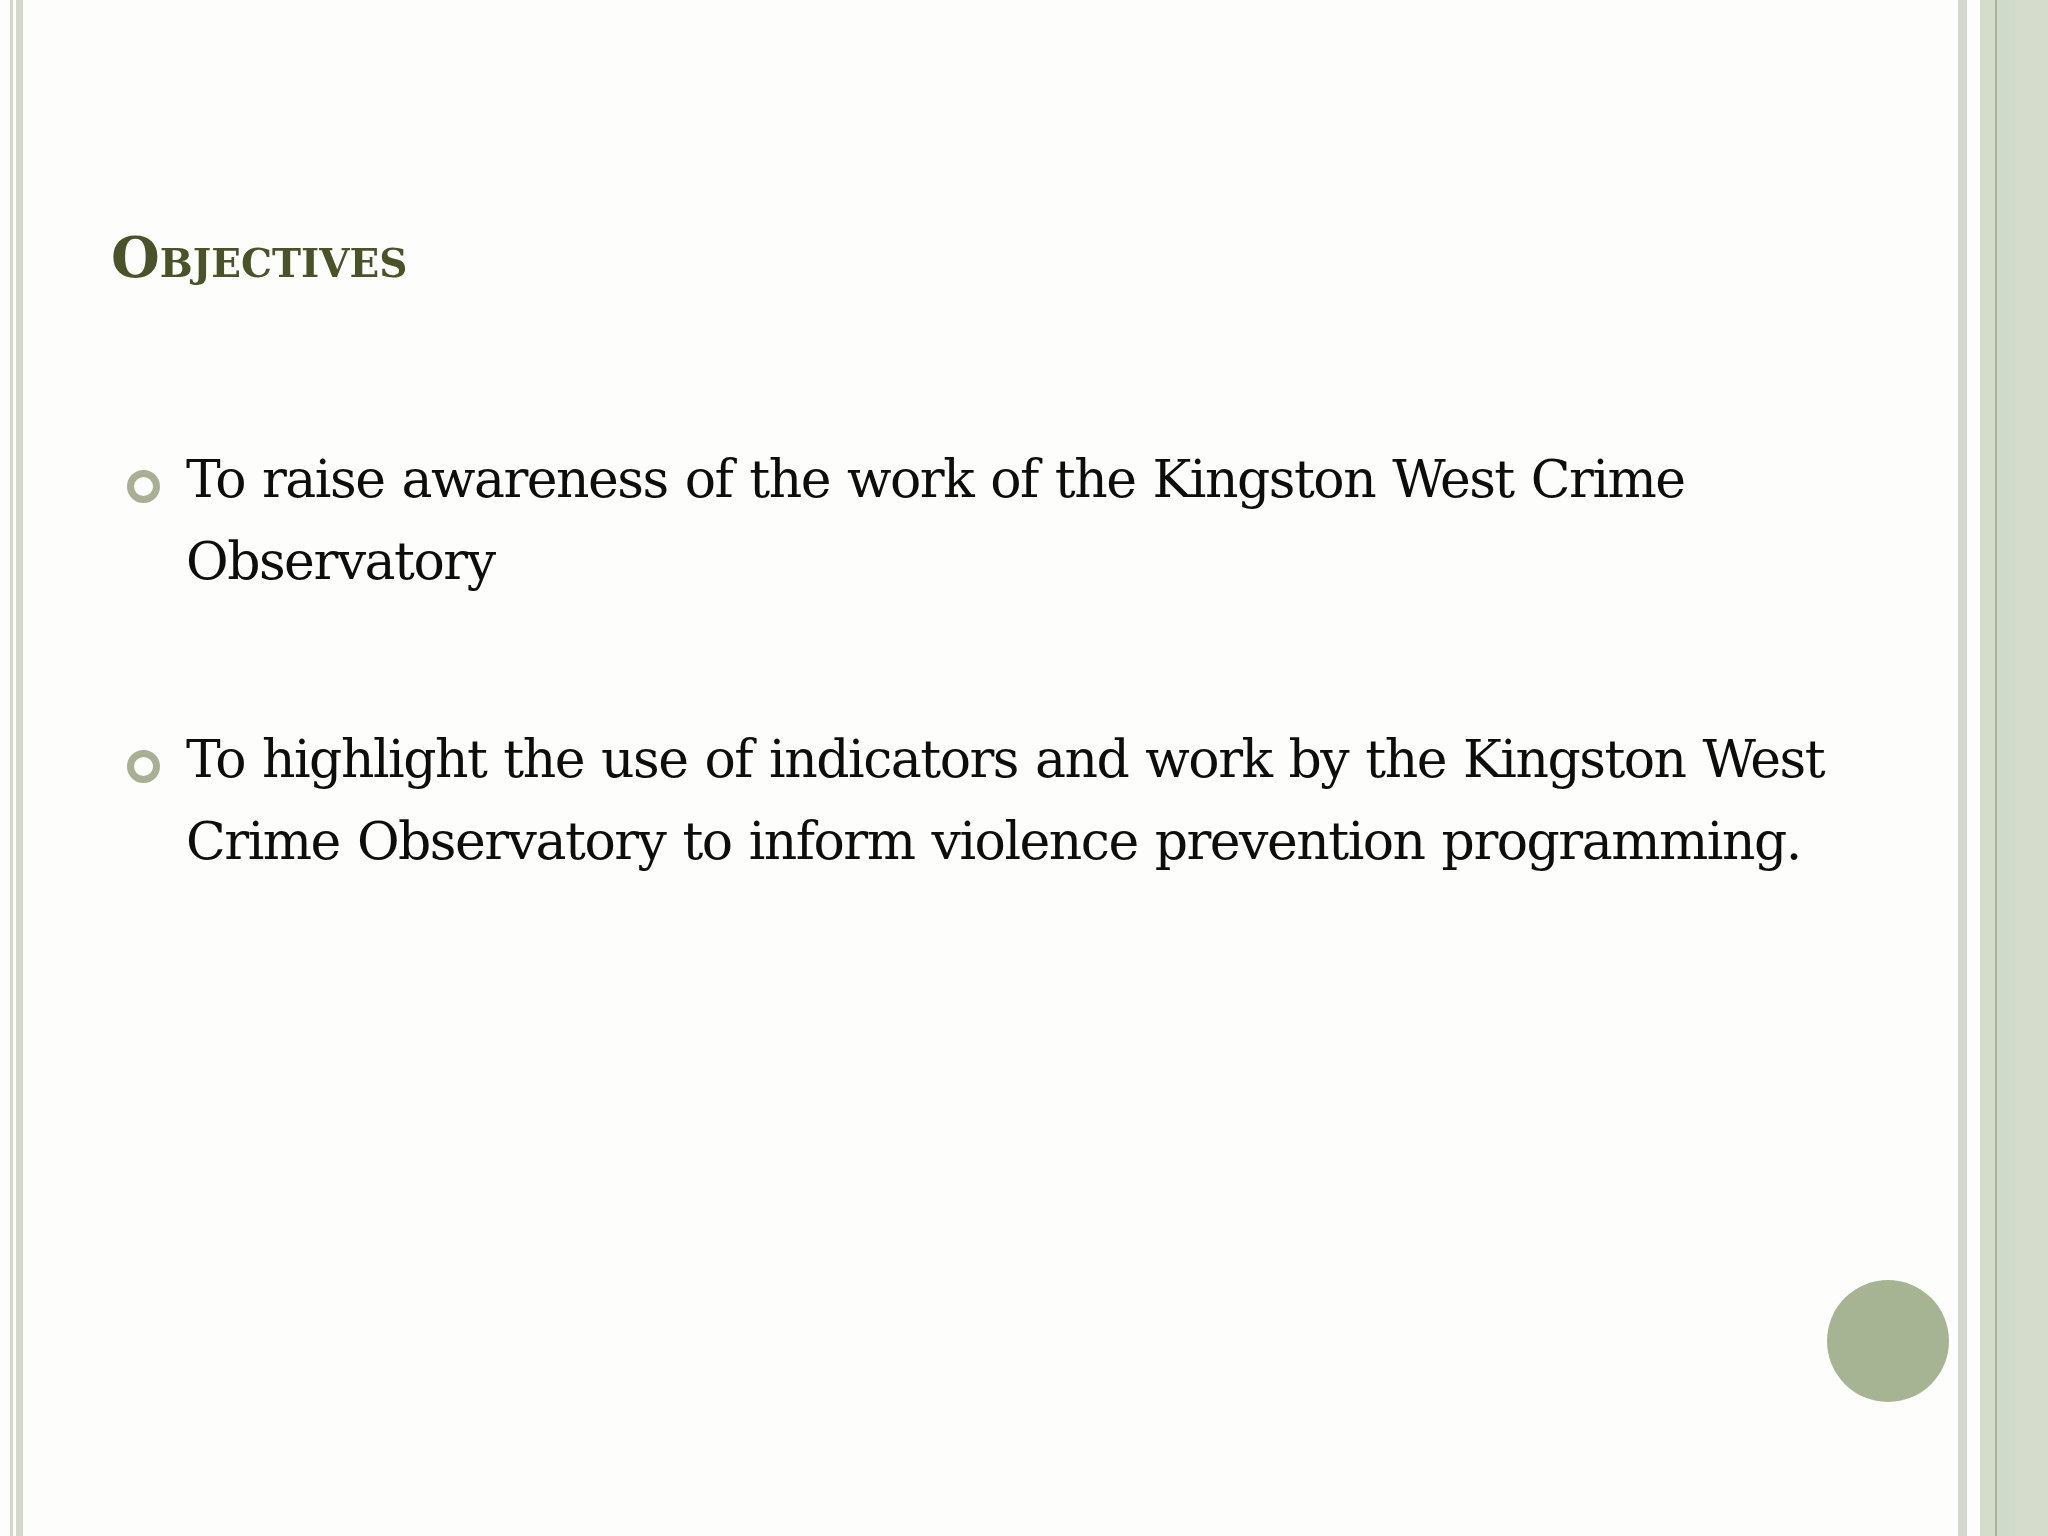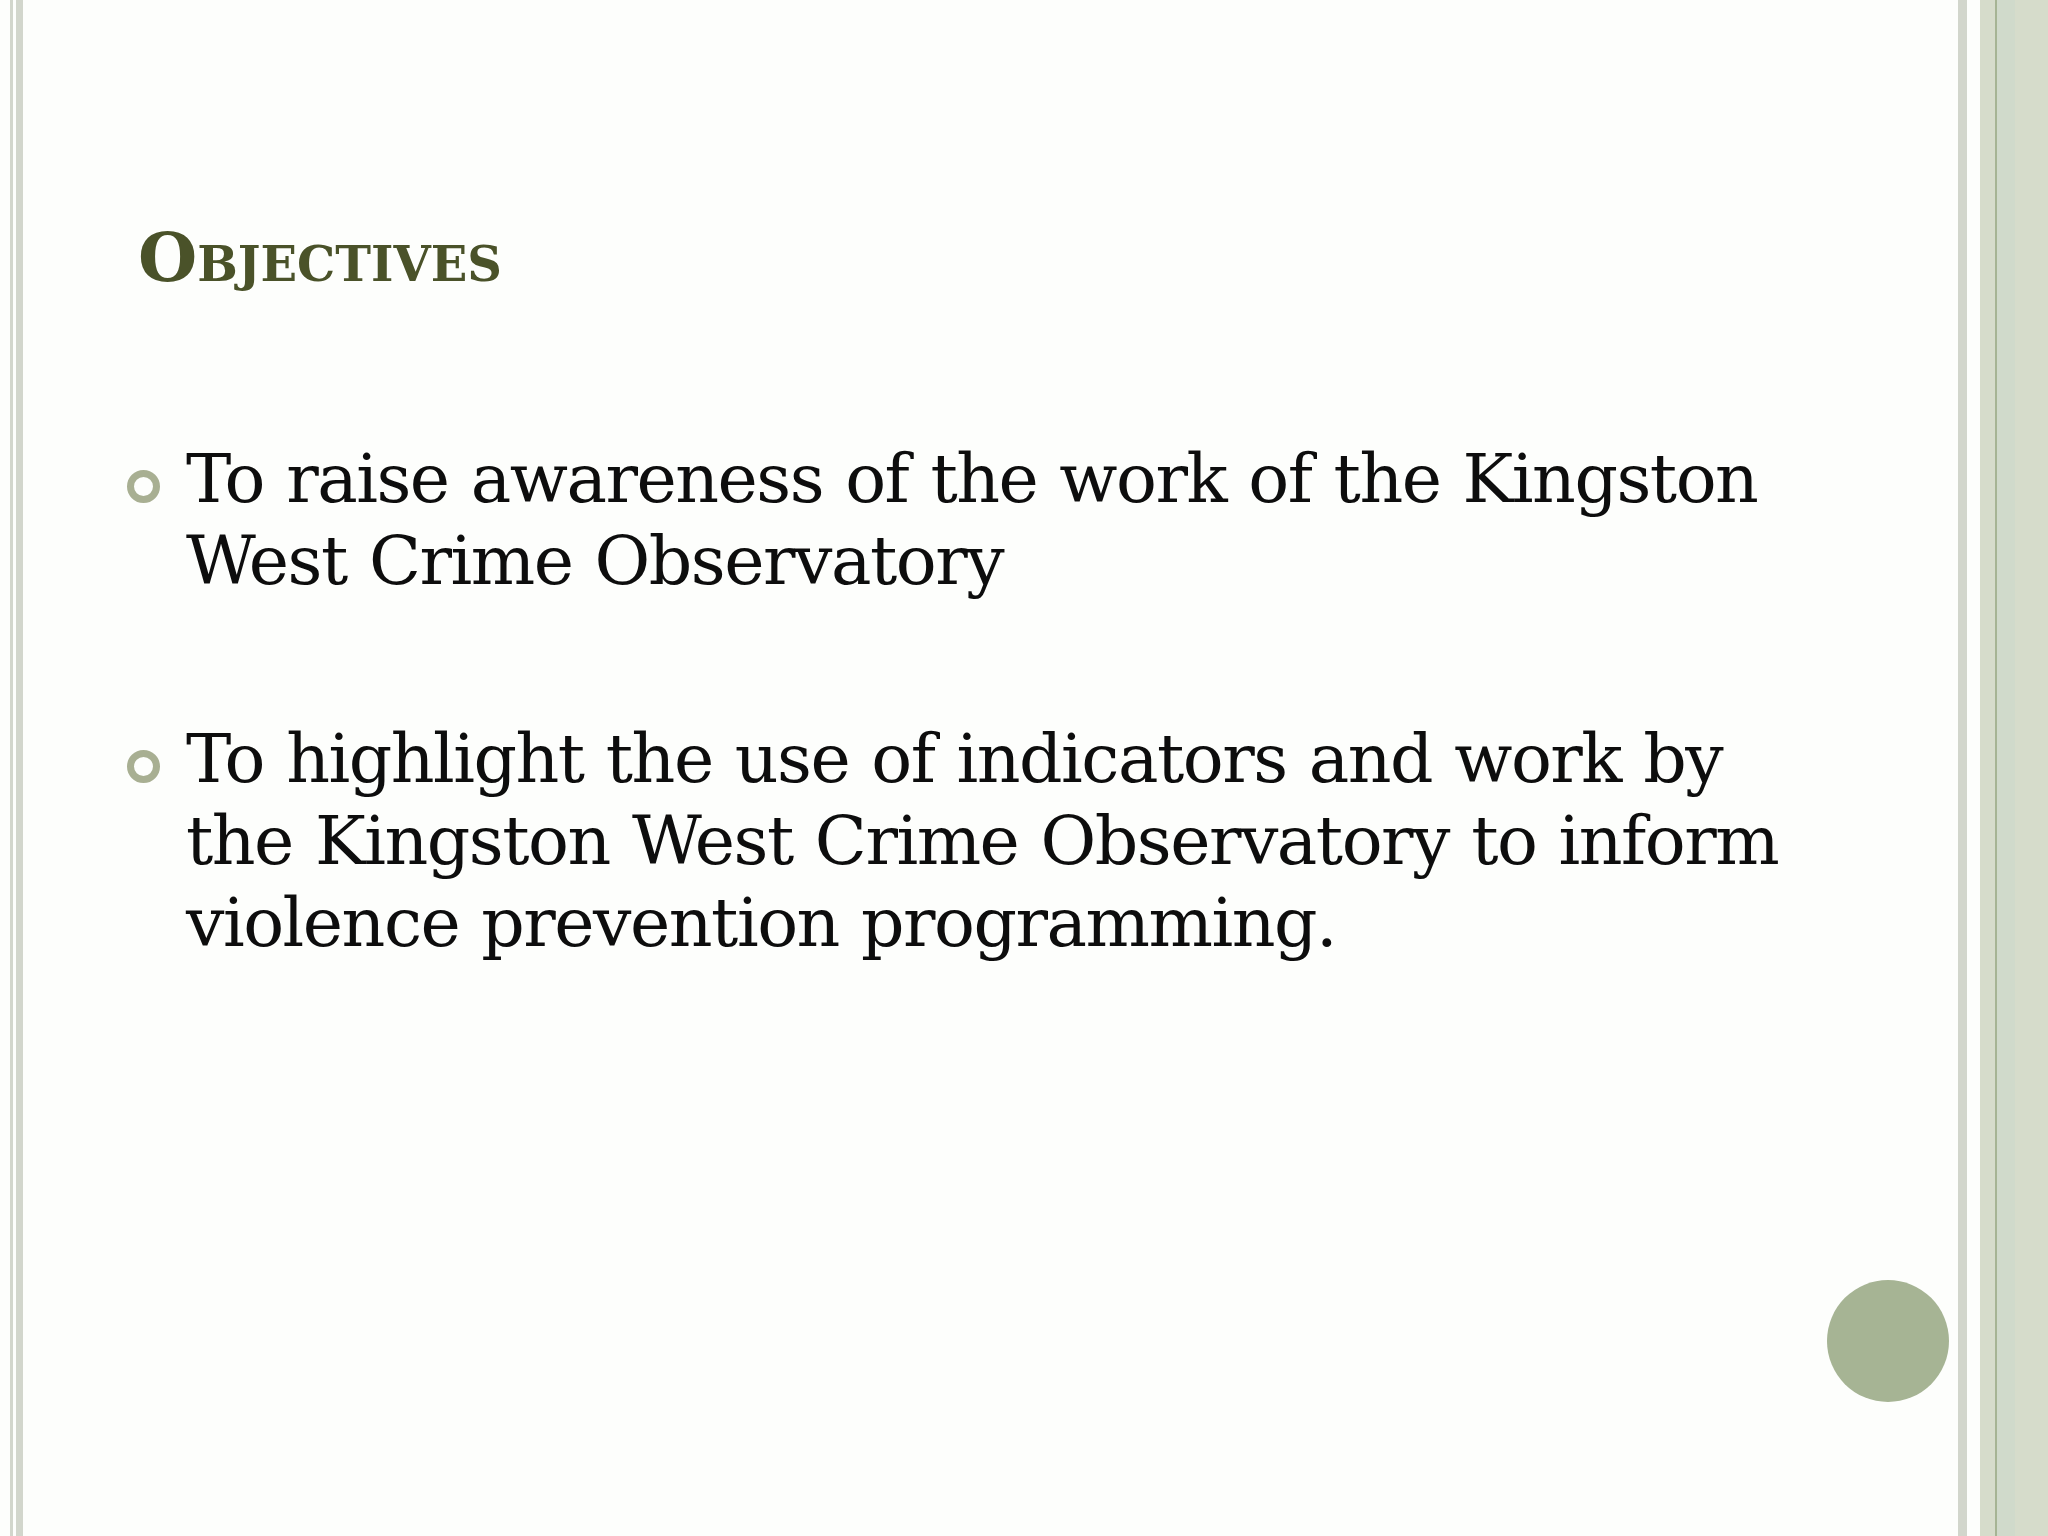--- a/index.html
+++ b/index.html
@@ -1,22 +1,22 @@
 <!DOCTYPE html>
 <html><head>
 <meta charset="utf-8">
 <style>
   html, body { margin: 0; padding: 0; }
   body { width: 2048px; height: 1536px; position: relative; overflow: hidden; background: #fdfefc; font-family: "Liberation Serif", "DejaVu Serif", serif; }
   .stripe { position: absolute; top: 0; height: 1536px; }
-  .title { position: absolute; left: 138px; top: 212px; margin: 0; font-family: "DejaVu Serif", "Liberation Serif", serif; font-weight: bold; color: #4a5229; font-size: 68px; line-height: 90px; font-variant: small-caps; letter-spacing: 0px; white-space: nowrap; }
+  .title { position: absolute; left: 111px; top: 212px; margin: 0; font-family: "DejaVu Serif", "Liberation Serif", serif; font-weight: bold; color: #4a5229; font-size: 56px; line-height: 90px; font-variant: small-caps; letter-spacing: 0px; white-space: nowrap; }
   .bullets { position: absolute; left: 0; top: 0; margin: 0; padding: 0; list-style: none; }
   .bullet { position: absolute; left: 127px; width: 1700px; }
   .ring { position: absolute; left: 0; width: 19px; height: 19px; border: 7px solid #a8af92; border-radius: 50%; background: transparent; }
-  .btext { position: absolute; left: 59px; top: 0; width: 1640px; font-size: 68px; line-height: 82px; color: #0d0d0d; font-family: "DejaVu Serif", "Liberation Serif", serif; letter-spacing: -1.5px; word-spacing: 2px; }
+  .btext { position: absolute; left: 59px; top: 0; width: 1640px; font-size: 52px; line-height: 82px; color: #0d0d0d; font-family: "DejaVu Serif", "Liberation Serif", serif; letter-spacing: -1.5px; word-spacing: 2px; }
   .circle { position: absolute; left: 1827px; top: 1280px; width: 122px; height: 122px; border-radius: 50%; background: #a6b494; }
 </style>
 </head>
 <body>
 
 <div class="stripe" style="left:10px;width:3px;background:#d2d6cc;"></div>
 <div class="stripe" style="left:16px;width:7px;background:#d2d6cc;"></div>
 
 <div class="stripe" style="left:1958px;width:9px;background:#d2d6cc;"></div>
 <div class="stripe" style="left:1980px;width:68px;background:#d6dccb;"></div>

